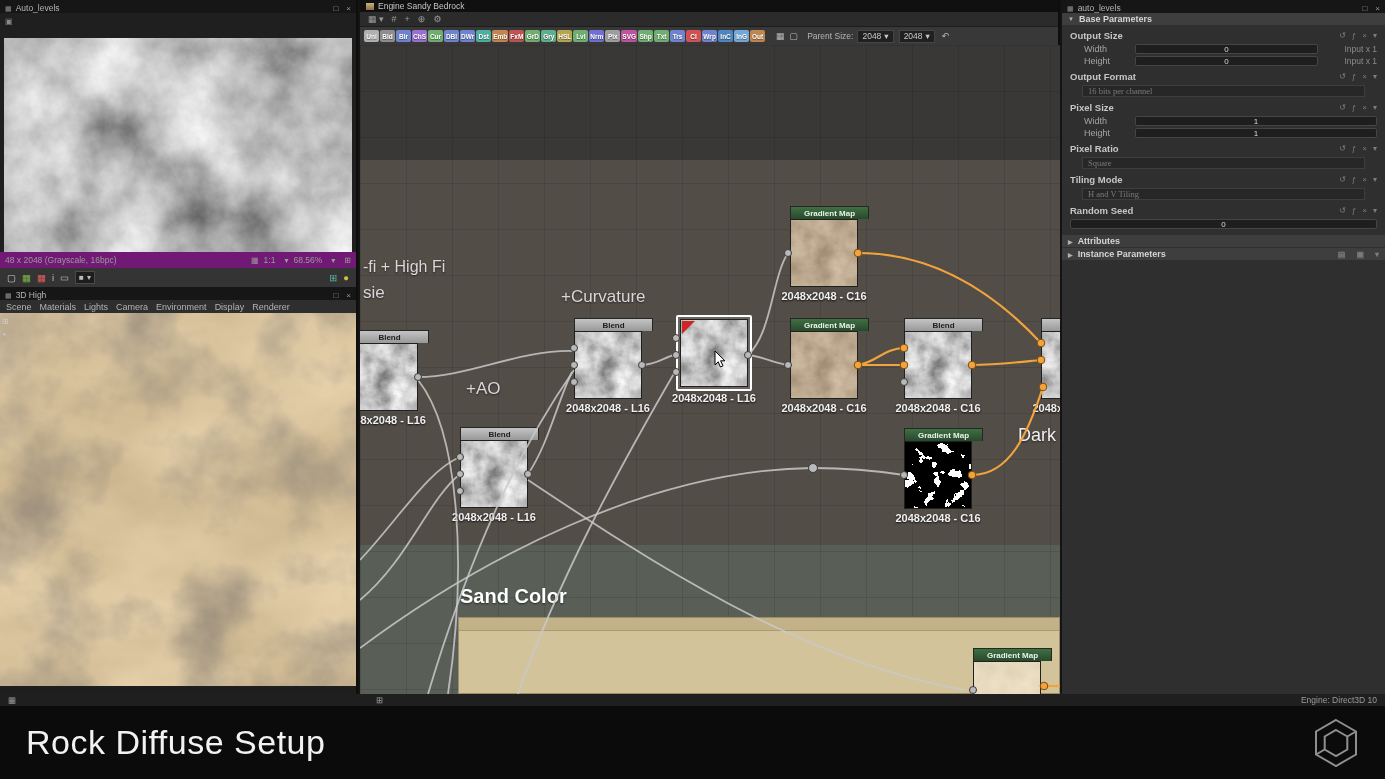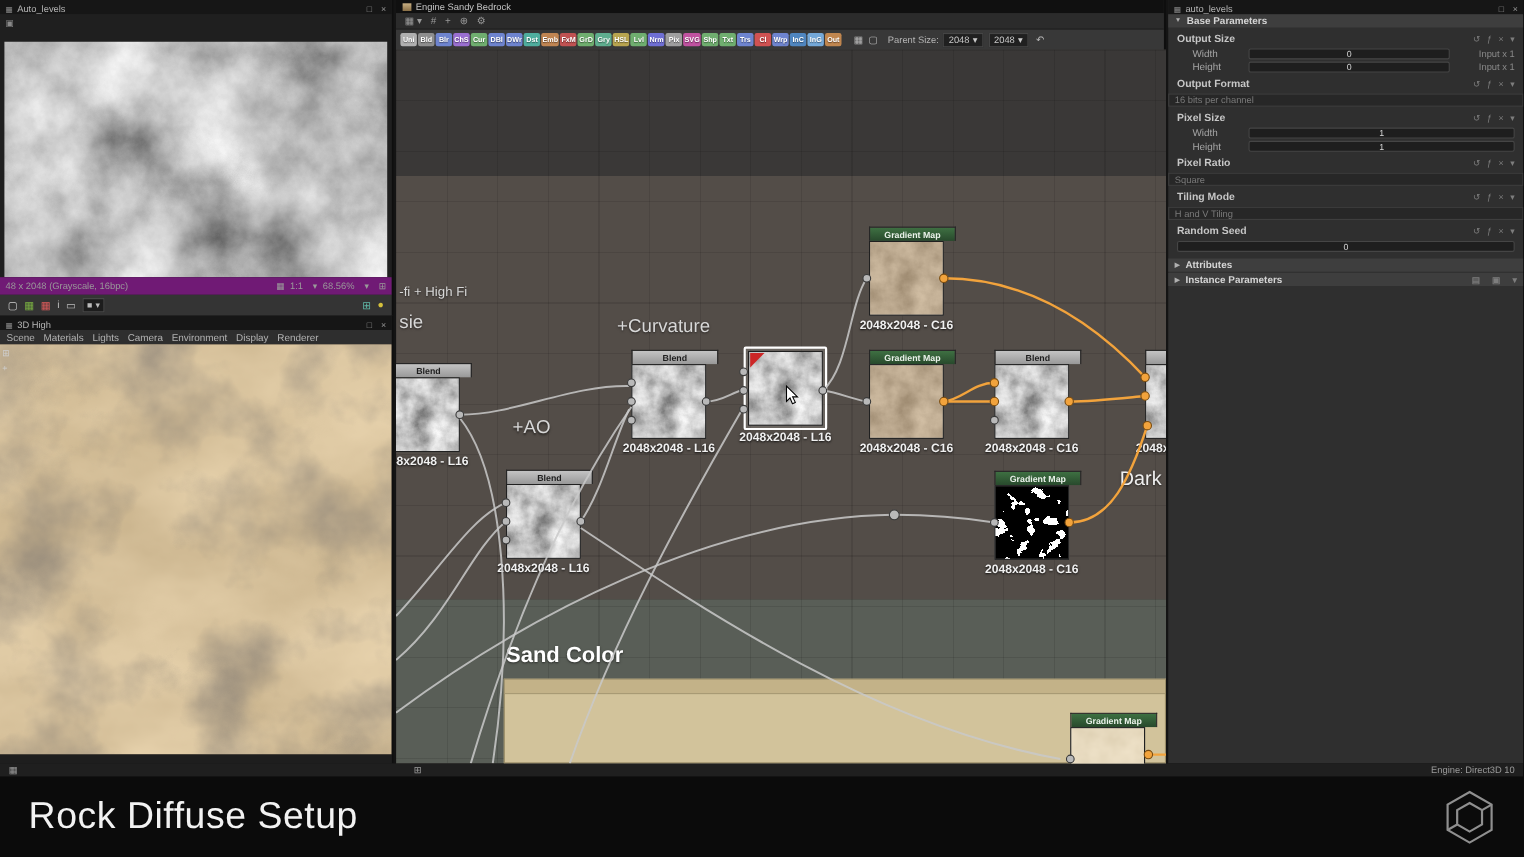--- a/index.html
+++ b/index.html
@@ -73,21 +73,21 @@
   .gridov { position:absolute; inset:0; z-index:2;
     background-image:
       repeating-linear-gradient(to right, rgba(0,0,0,.10) 0 1px, transparent 1px 46px),
       repeating-linear-gradient(to bottom, rgba(0,0,0,.10) 0 1px, transparent 1px 46px); }
   .sandframe { position:absolute; left:98px; top:572px; width:602px; height:77px;
                background:#d2c39b; border:1px solid #9a8d68; z-index:3; }
   .sandhead { height:13px; background:#c3b288; border-bottom:1px solid #a89a74; }
 
   .glabel { position:absolute; z-index:4; color:#d8d8d8;
             text-shadow:0 1px 2px rgba(0,0,0,.55); white-space:nowrap; }
-  .gl-note1 { left:3px; top:213px; font-size:12px; }
+  .gl-note1 { left:3px; top:213px; font-size:16px; }
   .gl-note2 { left:3px; top:238px; font-size:17px; }
   .gl-curv  { left:201px; top:242px; font-size:17px; }
   .gl-ao    { left:106px; top:334px; font-size:17px; }
   .gl-dark  { left:658px; top:380px; font-size:18px; color:#f0f0f0; }
   .gl-sand  { left:100px; top:540px; font-size:20px; color:#fff; font-weight:bold; }
 
   .node { position:absolute; z-index:5; width:68px; }
   .node-header { width:79px; height:13px; background:linear-gradient(#c4c4c4,#989898);
                  border:1px solid #262626; border-bottom:none; color:#1e1e1e;
                  font-size:8px; font-weight:bold; display:flex; align-items:center;
@@ -112,21 +112,21 @@
   .tri { font-size:6px; color:#b0b0b0; }
   .phead { display:flex; align-items:center; padding:4px 8px 2px; }
   .plabel { font-size:9.5px; font-weight:bold; color:#c6c6c6; }
   .picon { font-size:8px; color:#7d7d7d; margin-left:6px; }
   .prow { display:flex; align-items:center; padding:1px 8px; gap:15px; }
   .flabel { width:50px; font-size:9px; color:#a5a5a5; padding-left:14px; }
   .slider { flex:1; height:10px; background:#1e1e1e; border:1px solid #454545; border-radius:2px;
             color:#d8d8d8; font-size:8px; display:flex; align-items:center; justify-content:center; }
   .note { width:44px; font-size:8.5px; color:#8a8a8a; text-align:right; }
   .dropdown { flex:1; height:12px; background:#272727; border:1px solid #3e3e3e; color:#7a7a7a;
-              font-size:8.5px; display:flex; align-items:center; padding:0 5px; margin:1px 0; }
+              font-size:8.5px; display:flex; align-items:center; padding:0 5px; margin:1px 20px;font-family:Liberation Serif, serif; }
 
   
   .statusbar { position:absolute; left:0; top:694px; width:1385px; height:12px; background:#1f1f1f;
                display:flex; align-items:center; font-size:8.5px; color:#9a9a9a;
                padding:0 8px; gap:8px; }
   .statusbar .at-graph { margin-left:352px; }
   .engine { margin-left:auto; }
   .caption { position:absolute; left:0; top:706px; width:1385px; height:73px; background:#0b0b0b;
              display:flex; align-items:center; padding:0 26px; }
   .caption-title { font-size:34px; color:#f2f2f2; letter-spacing:.5px; }

